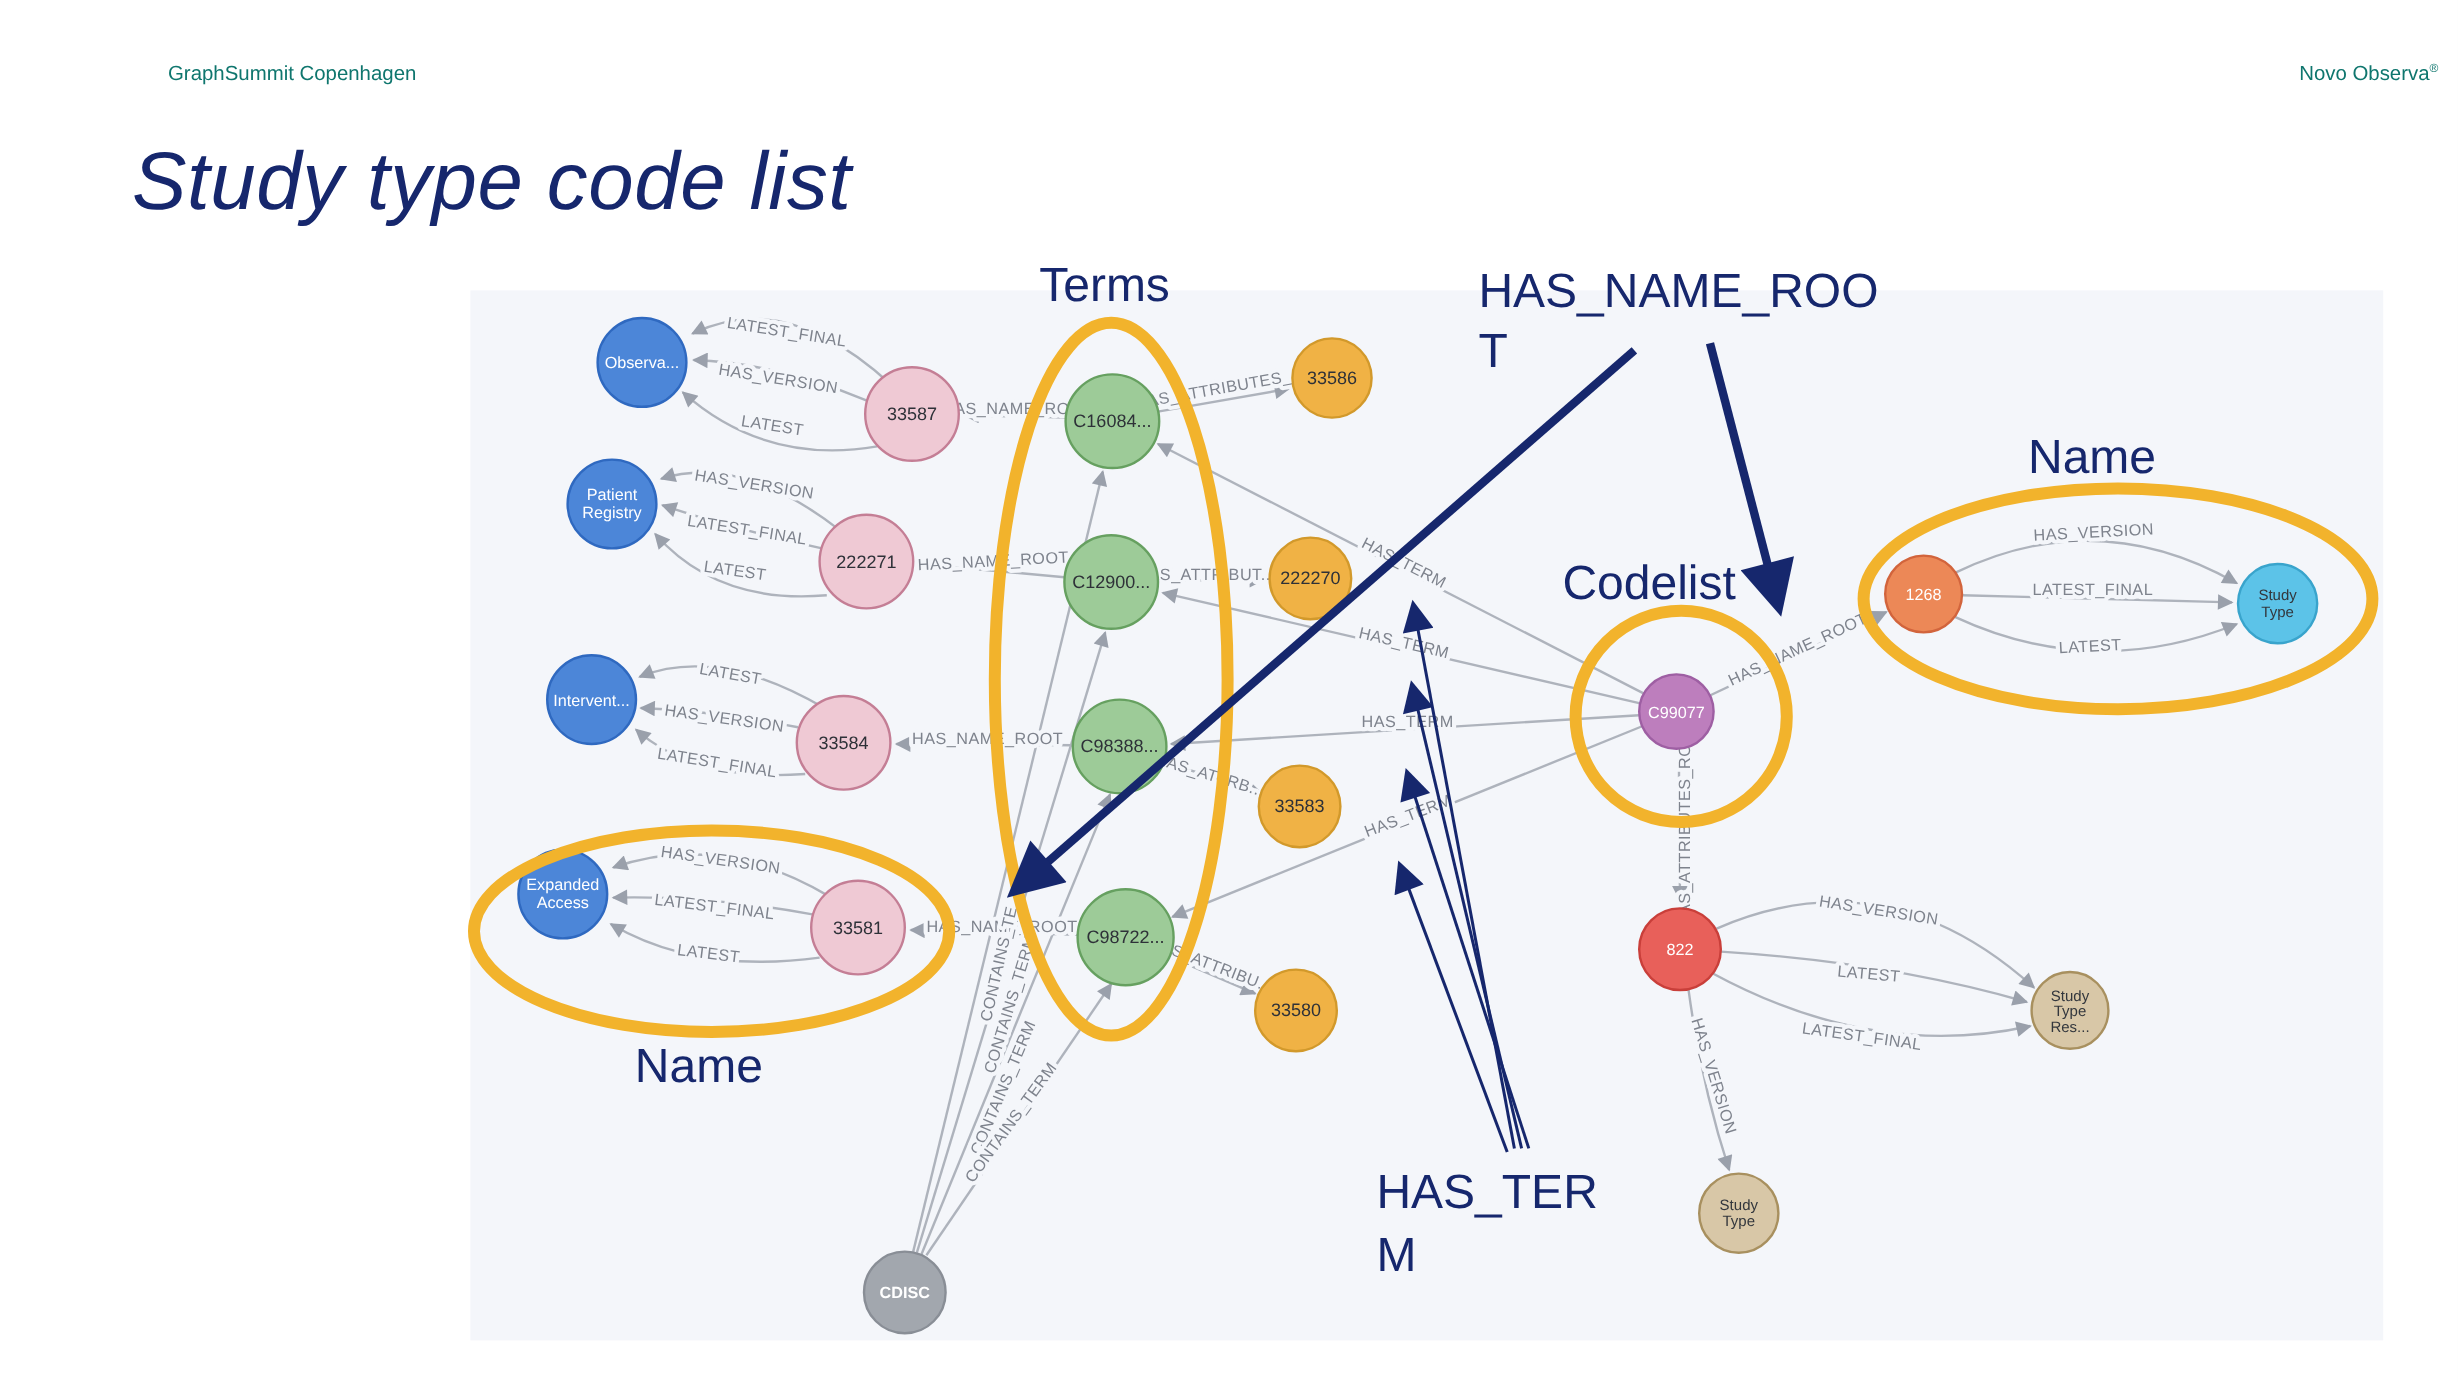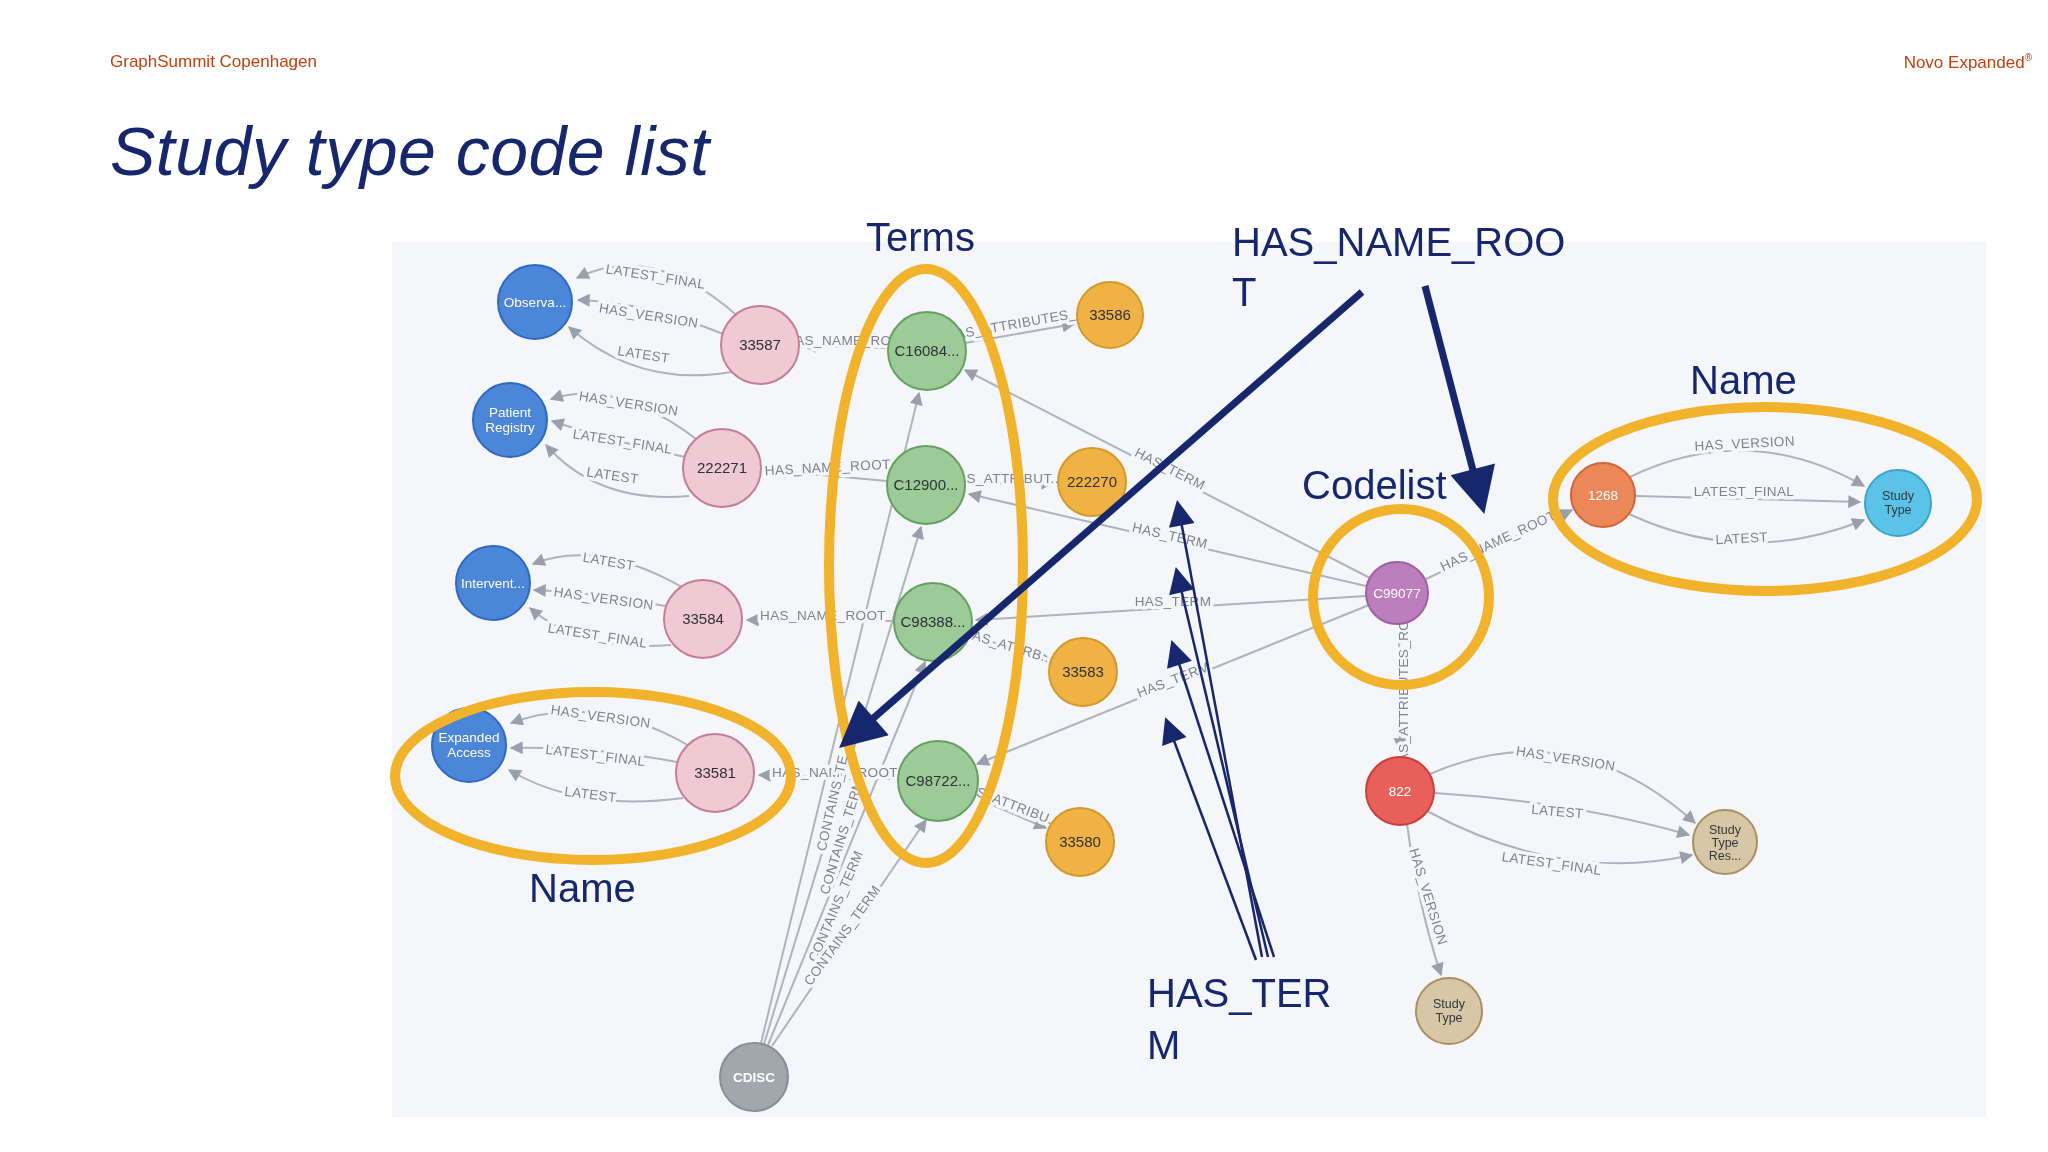--- a/index.html
+++ b/index.html
@@ -1,18 +1,18 @@
 <!DOCTYPE html>
 <html><head>
 <meta charset="utf-8">
 <style>
   html,body{margin:0;padding:0;background:#ffffff;}
   body{width:2048px;height:1152px;position:relative;overflow:hidden;
        font-family:"Liberation Sans",sans-serif;}
-  .hdr{position:absolute;top:52px;font-size:17px;color:#c2410c;}
+  .hdr{position:absolute;top:52px;font-size:17px;color:#0f766e;margin-left:30px;}
   .hdr-left{left:110px;}
   .hdr-right{right:16px;}
   .hdr-right sup{font-size:10px;}
   .slide-title{position:absolute;left:110px;top:112px;font-size:68px;
        color:#16276d;letter-spacing:.5px;font-style:italic;}
   svg{position:absolute;left:0;top:0;}
   
   .edge{fill:none;stroke:#aeb3bc;stroke-width:2px;}
   .el{font-size:13.5px;fill:#7e838d;text-anchor:middle;letter-spacing:.4px;
       paint-order:stroke;stroke:#f4f6fa;stroke-width:7px;stroke-linejoin:round;}
@@ -23,21 +23,21 @@
   
   .ann{font-size:40px;fill:#16276d;}
   .hl{fill:none;stroke:#f2b32c;stroke-width:10px;}
   .navy-big{fill:none;stroke:#16276d;stroke-width:7px;}
   .navy-thin{fill:none;stroke:#16276d;stroke-width:2.5px;}
 </style>
 </head>
 <body>
 
 <div class="hdr hdr-left">GraphSummit Copenhagen</div>
-<div class="hdr hdr-right"><span>Novo Expanded</span><sup>®</sup></div>
+<div class="hdr hdr-right"><span>Novo Observa</span><sup>®</sup></div>
 <div class="slide-title">Study type code list</div>
 
 <svg width="2048" height="1152" viewBox="0 0 2048 1152">
   <defs>
     <marker id="ag" viewBox="0 0 10 10" refX="9" refY="5" markerWidth="15" markerHeight="13" markerUnits="userSpaceOnUse" orient="auto">
         <path d="M0,0 L10,5 L0,10 z" fill="#9aa0ab"></path>
       </marker>
     <marker id="an" viewBox="0 0 10 10" refX="8" refY="5" markerWidth="32" markerHeight="26" markerUnits="userSpaceOnUse" orient="auto">
         <path d="M0,0 L10,5 L0,10 z" fill="#16276d"></path>
       </marker>

